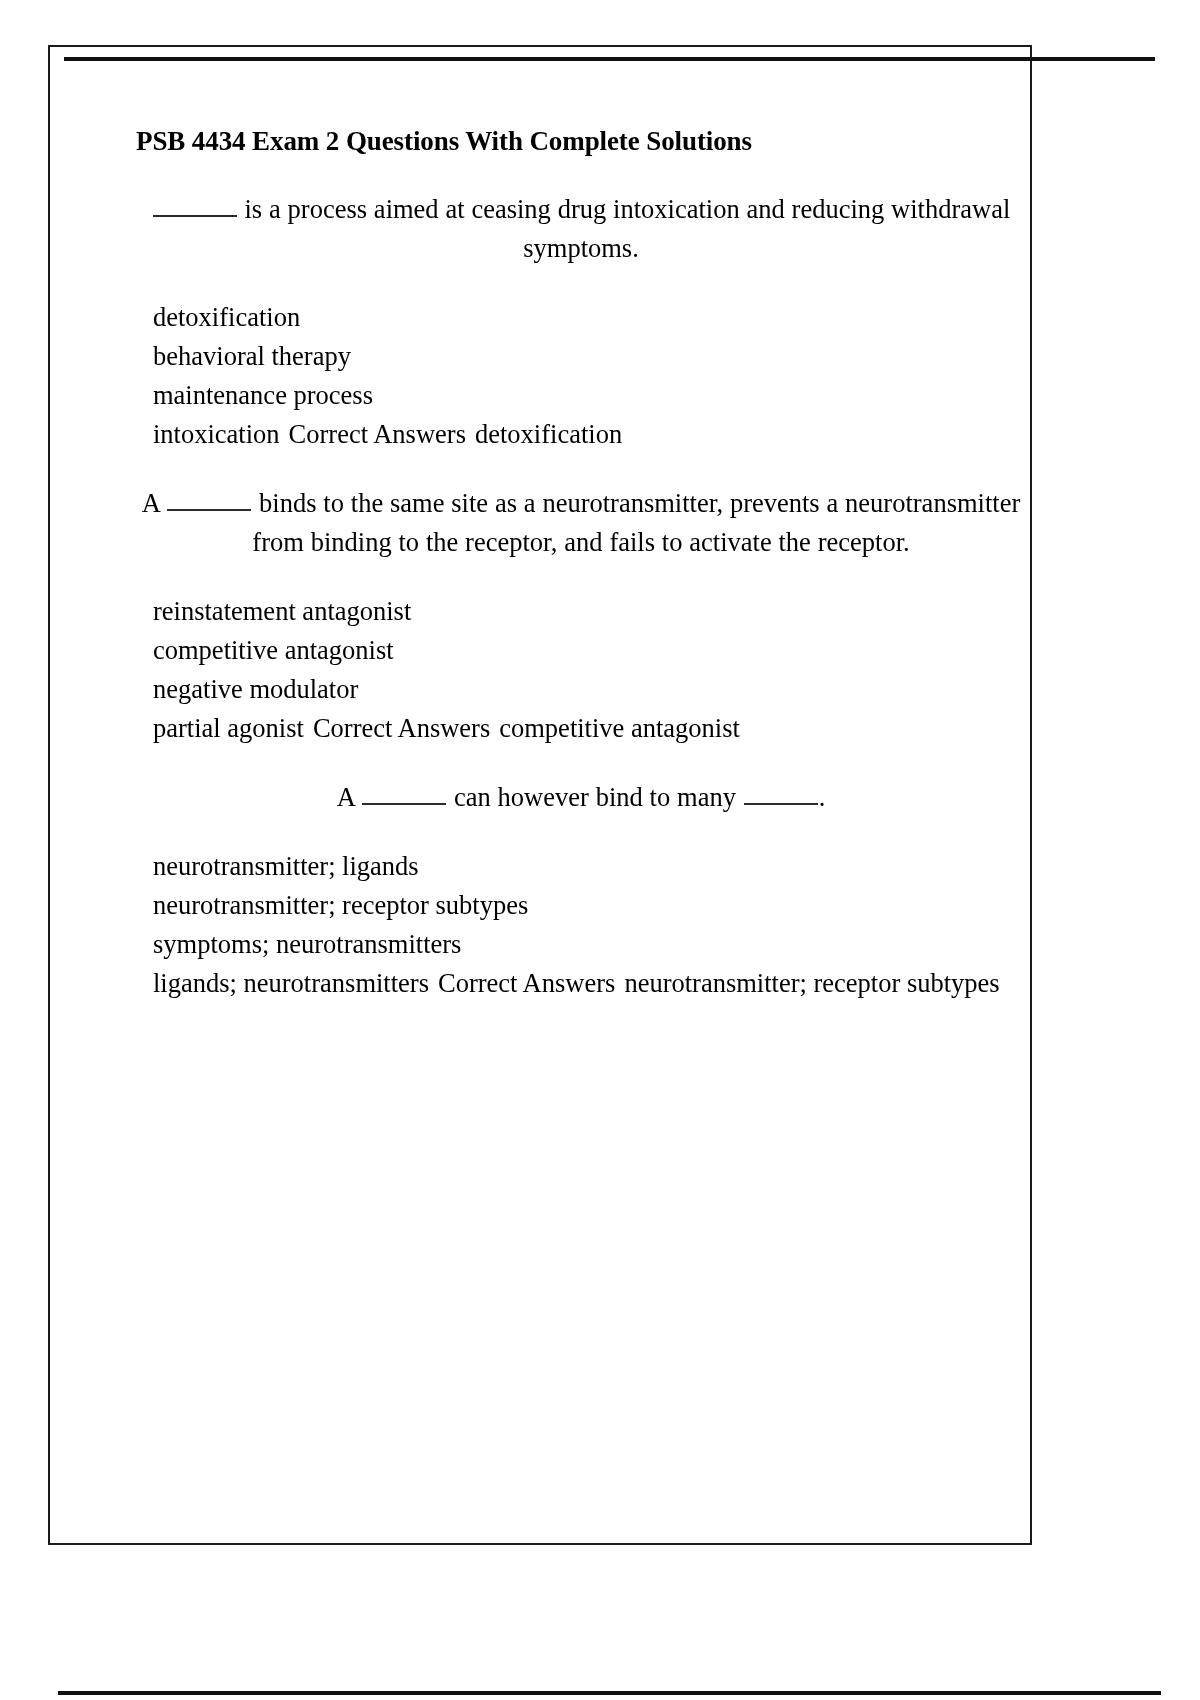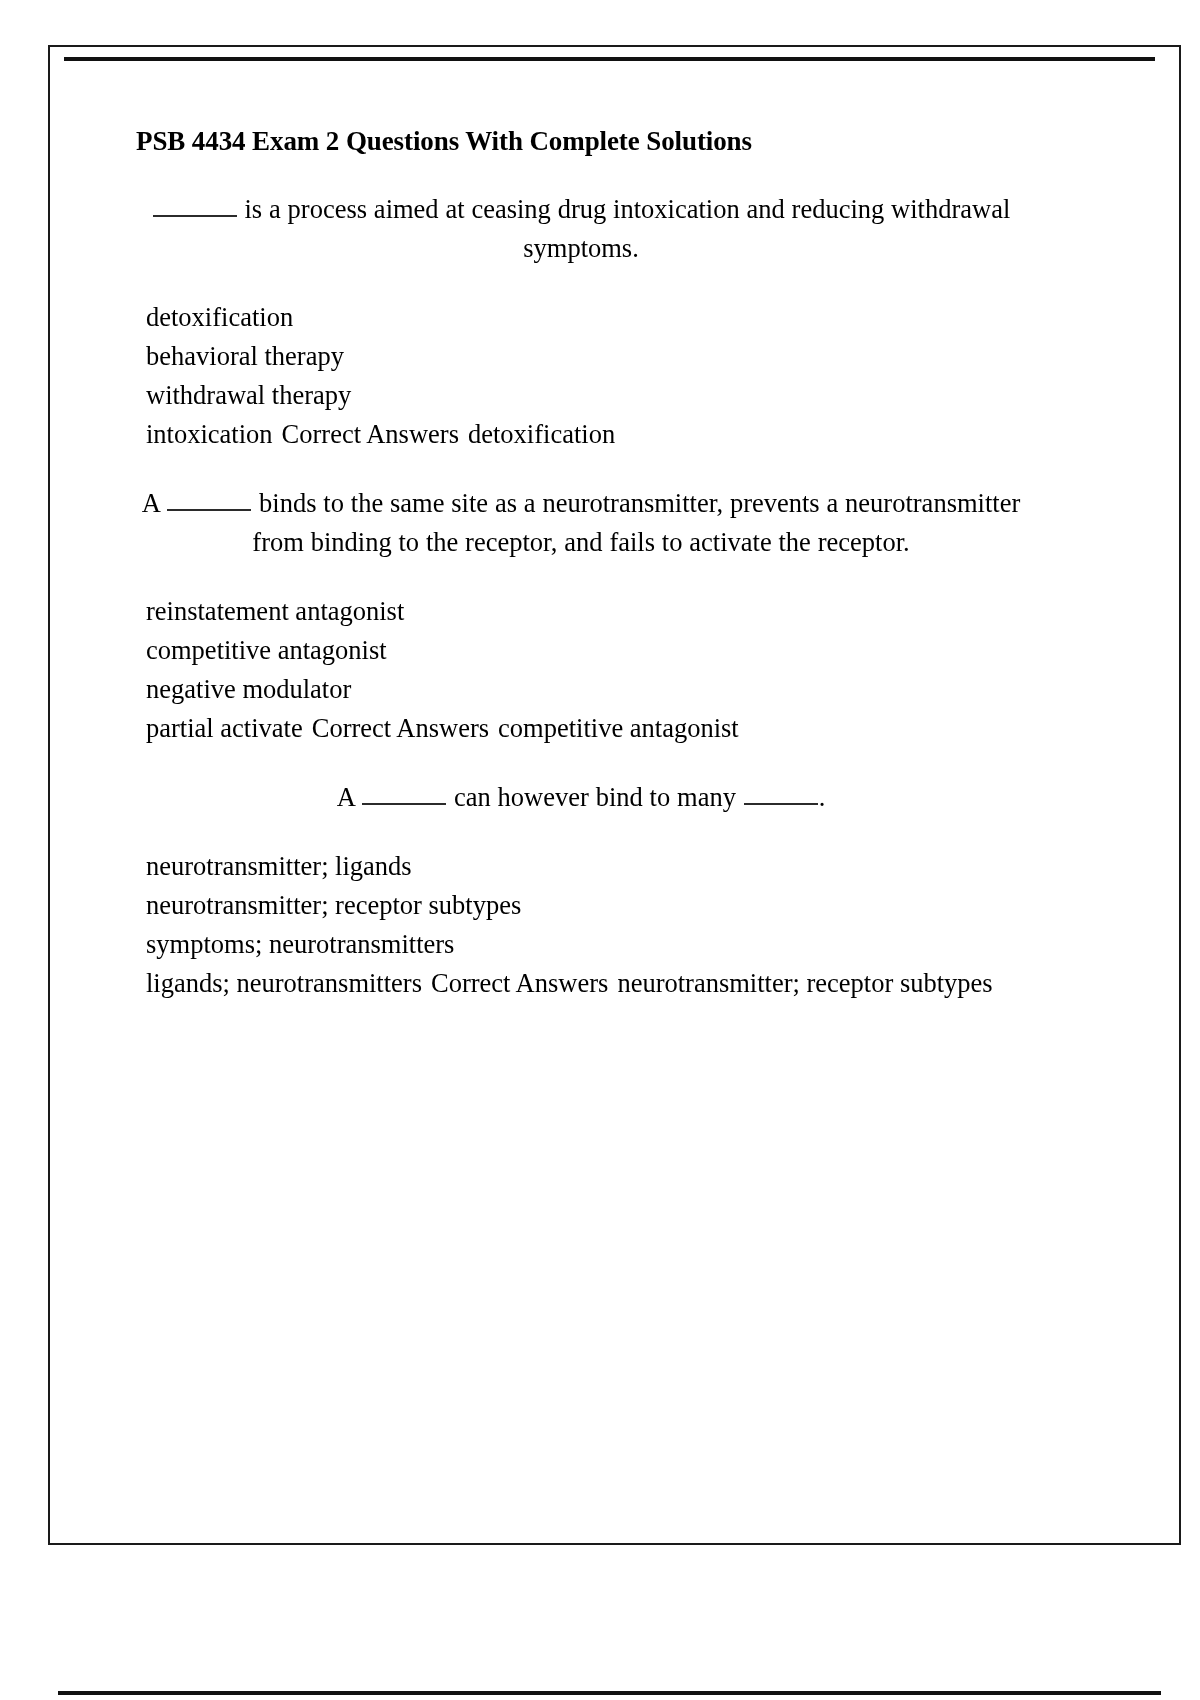--- a/index.html
+++ b/index.html
@@ -15,21 +15,21 @@
     font-family: "Liberation Serif", "DejaVu Serif", serif;
     color: #000000;
     overflow: hidden;
   }
 
   
   #page-sheet {
     position: absolute;
     left: 48px;
     top: 45px;
-    width: 1133px;
+    width: 984px;
     height: 1500px;
     border: 2px solid #1a1a1a;
     box-sizing: border-box;
     background: #ffffff;
   }
 
   
   #header-rule {
     position: absolute;
     left: 14px;
@@ -62,21 +62,21 @@
 
   .para {
     font-size: 26.5px;
     line-height: 39px;
     margin: 0;
     text-align: center;
     word-spacing: 0.2px;
   }
 
   .options {
-    margin: 10px;
+    margin: 17px;
     padding: 0;
     list-style: none;
   }
   .options li {
     font-size: 26.5px;
     line-height: 39px;
     margin: 0;
     padding: 0;
   }
 
@@ -118,35 +118,35 @@
     <h1 id="doc-title">PSB 4434 Exam 2 Questions With Complete Solutions</h1>
 
     <div class="block">
       <p class="para"><span class="blank"></span><span> is a process aimed at ceasing drug intoxication and reducing withdrawal symptoms.</span></p>
     </div>
 
     <div class="block">
       <ul class="options">
         <li>detoxification</li>
         <li>behavioral therapy</li>
-        <li>withdrawal therapy</li>
+        <li>maintenance process</li>
         <li><span>intoxication</span><span class="gap"></span><span>Correct Answers</span><span class="gap"></span><span>detoxification</span></li>
       </ul>
     </div>
 
     <div class="block">
       <p class="para"><span>A</span> <span class="blank"></span> <span>binds to the same site as a neurotransmitter, prevents a neurotransmitter from binding to the receptor, and fails to activate the receptor.</span></p>
     </div>
 
     <div class="block">
       <ul class="options">
         <li>reinstatement antagonist</li>
         <li>competitive antagonist</li>
         <li>negative modulator</li>
-        <li><span>partial activate</span><span class="gap"></span><span>Correct Answers</span><span class="gap"></span><span>competitive antagonist</span></li>
+        <li><span>partial agonist</span><span class="gap"></span><span>Correct Answers</span><span class="gap"></span><span>competitive antagonist</span></li>
       </ul>
     </div>
 
     <div class="block">
       <p class="para"><span>A</span> <span class="blank"></span> <span>can however bind to many</span> <span class="blank short"></span><span>.</span></p>
     </div>
 
     <div class="block">
       <ul class="options">
         <li>neurotransmitter; ligands</li>

